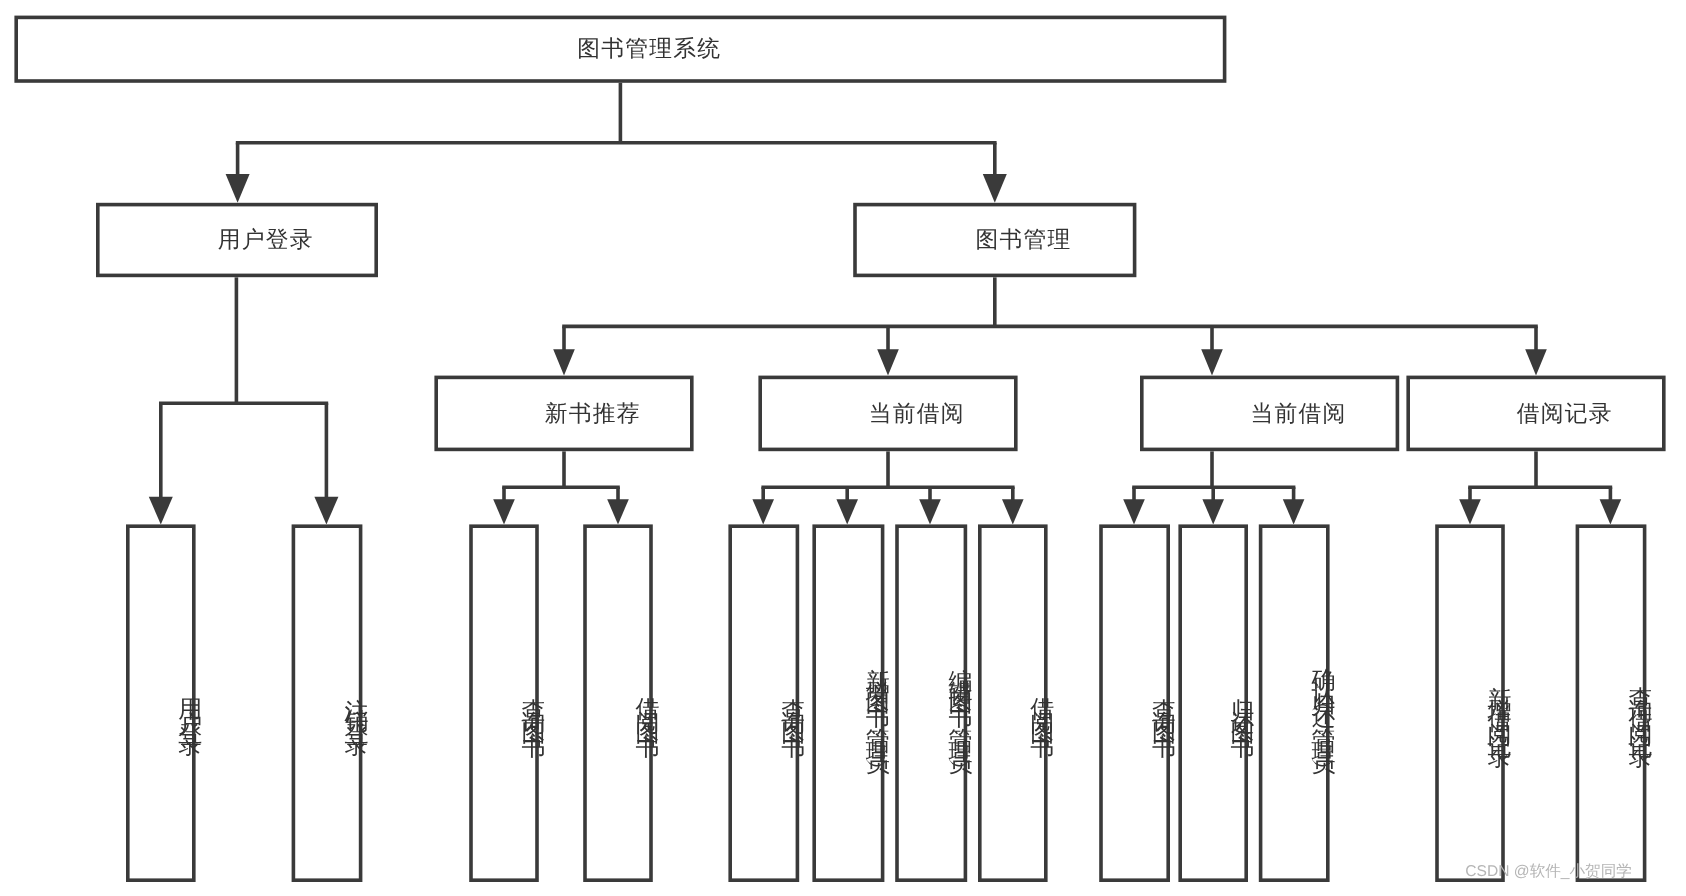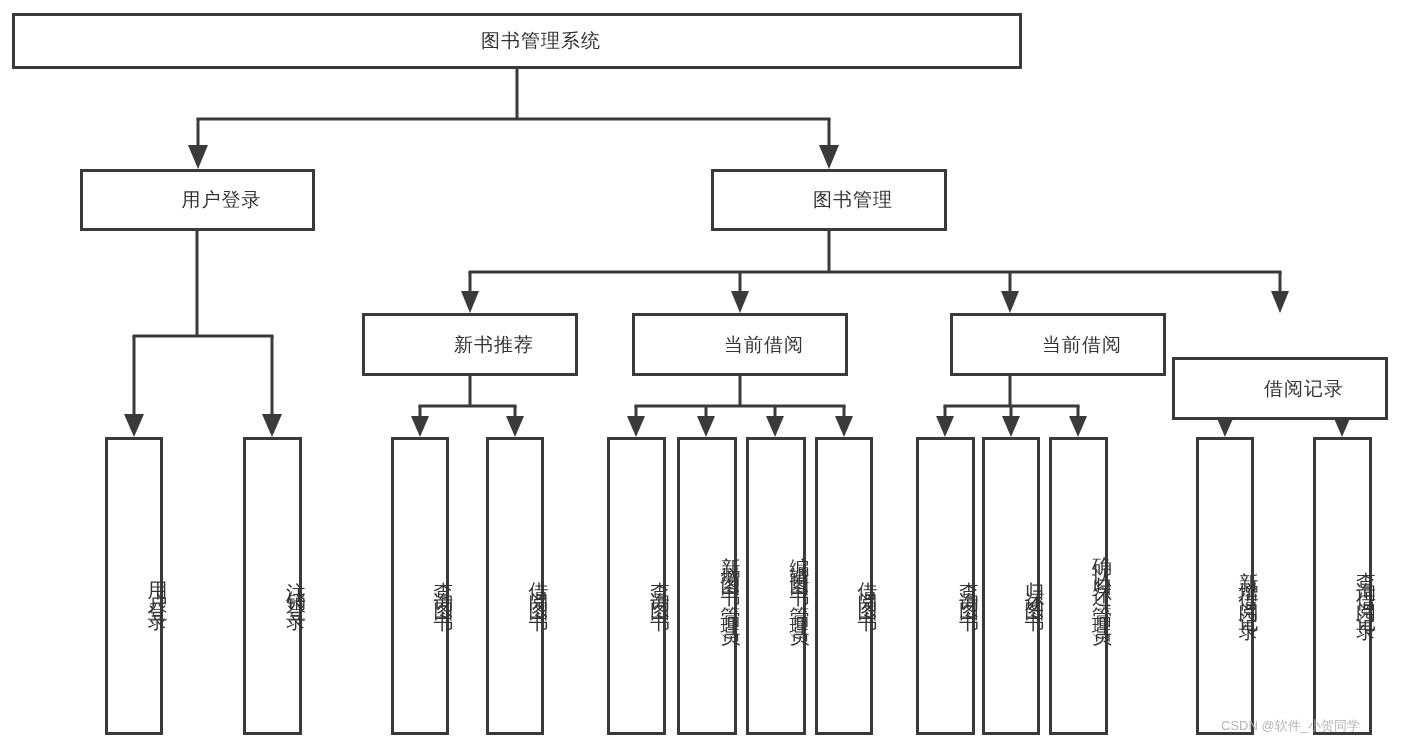--- a/index.html
+++ b/index.html
@@ -139,21 +139,21 @@
 
   <div class="box" style="left:362px;top:313px;width:216px;height:63px;">
     <span class="h-label">新书推荐</span>
   </div>
   <div class="box" style="left:632px;top:313px;width:216px;height:63px;">
     <span class="h-label">当前借阅</span>
   </div>
   <div class="box" style="left:950px;top:313px;width:216px;height:63px;">
     <span class="h-label">当前借阅</span>
   </div>
-  <div class="box" style="left:1172px;top:313px;width:216px;height:63px;margin-top:44px;">
+  <div class="box" style="left:1172px;top:313px;width:216px;height:63px;">
     <span class="h-label">借阅记录</span>
   </div>
 
   <div class="box v-box" style="left:105px;top:437px;width:58px;height:298px;">
     <span class="v-text">用户登录</span>
   </div>
   <div class="box v-box" style="left:243px;top:437px;width:59px;height:298px;">
     <span class="v-text">注销登录</span>
   </div>
 

